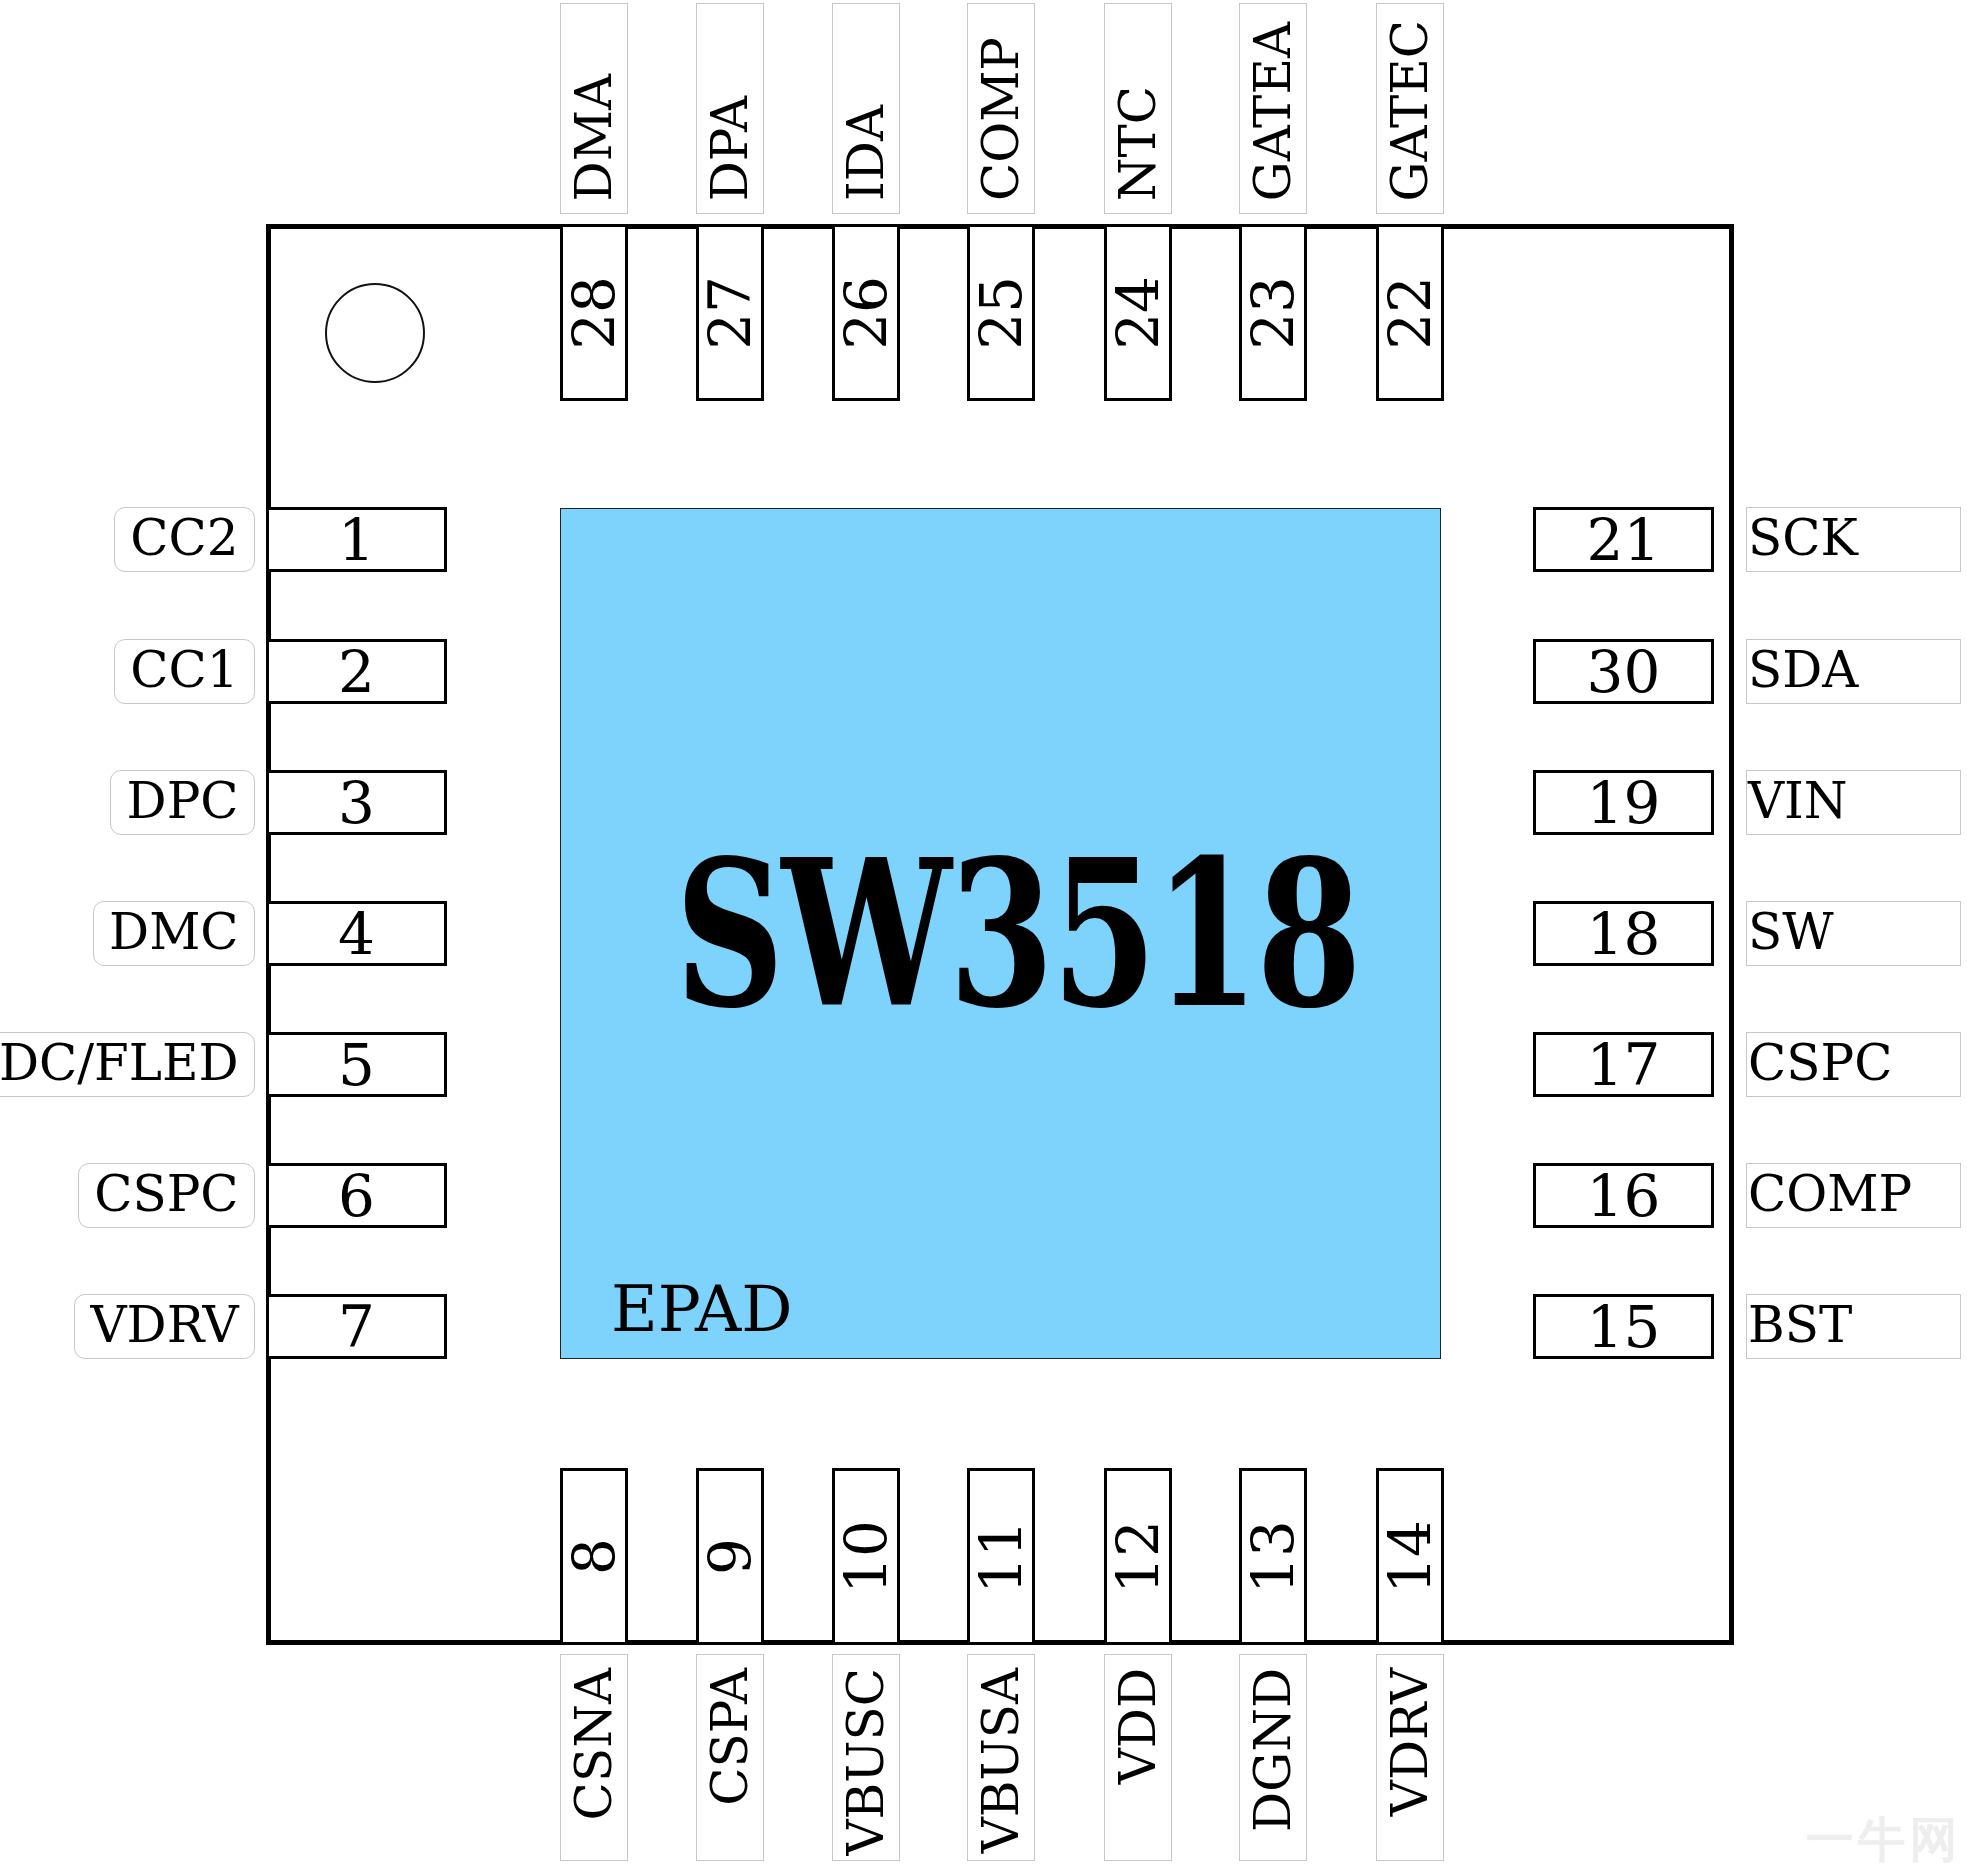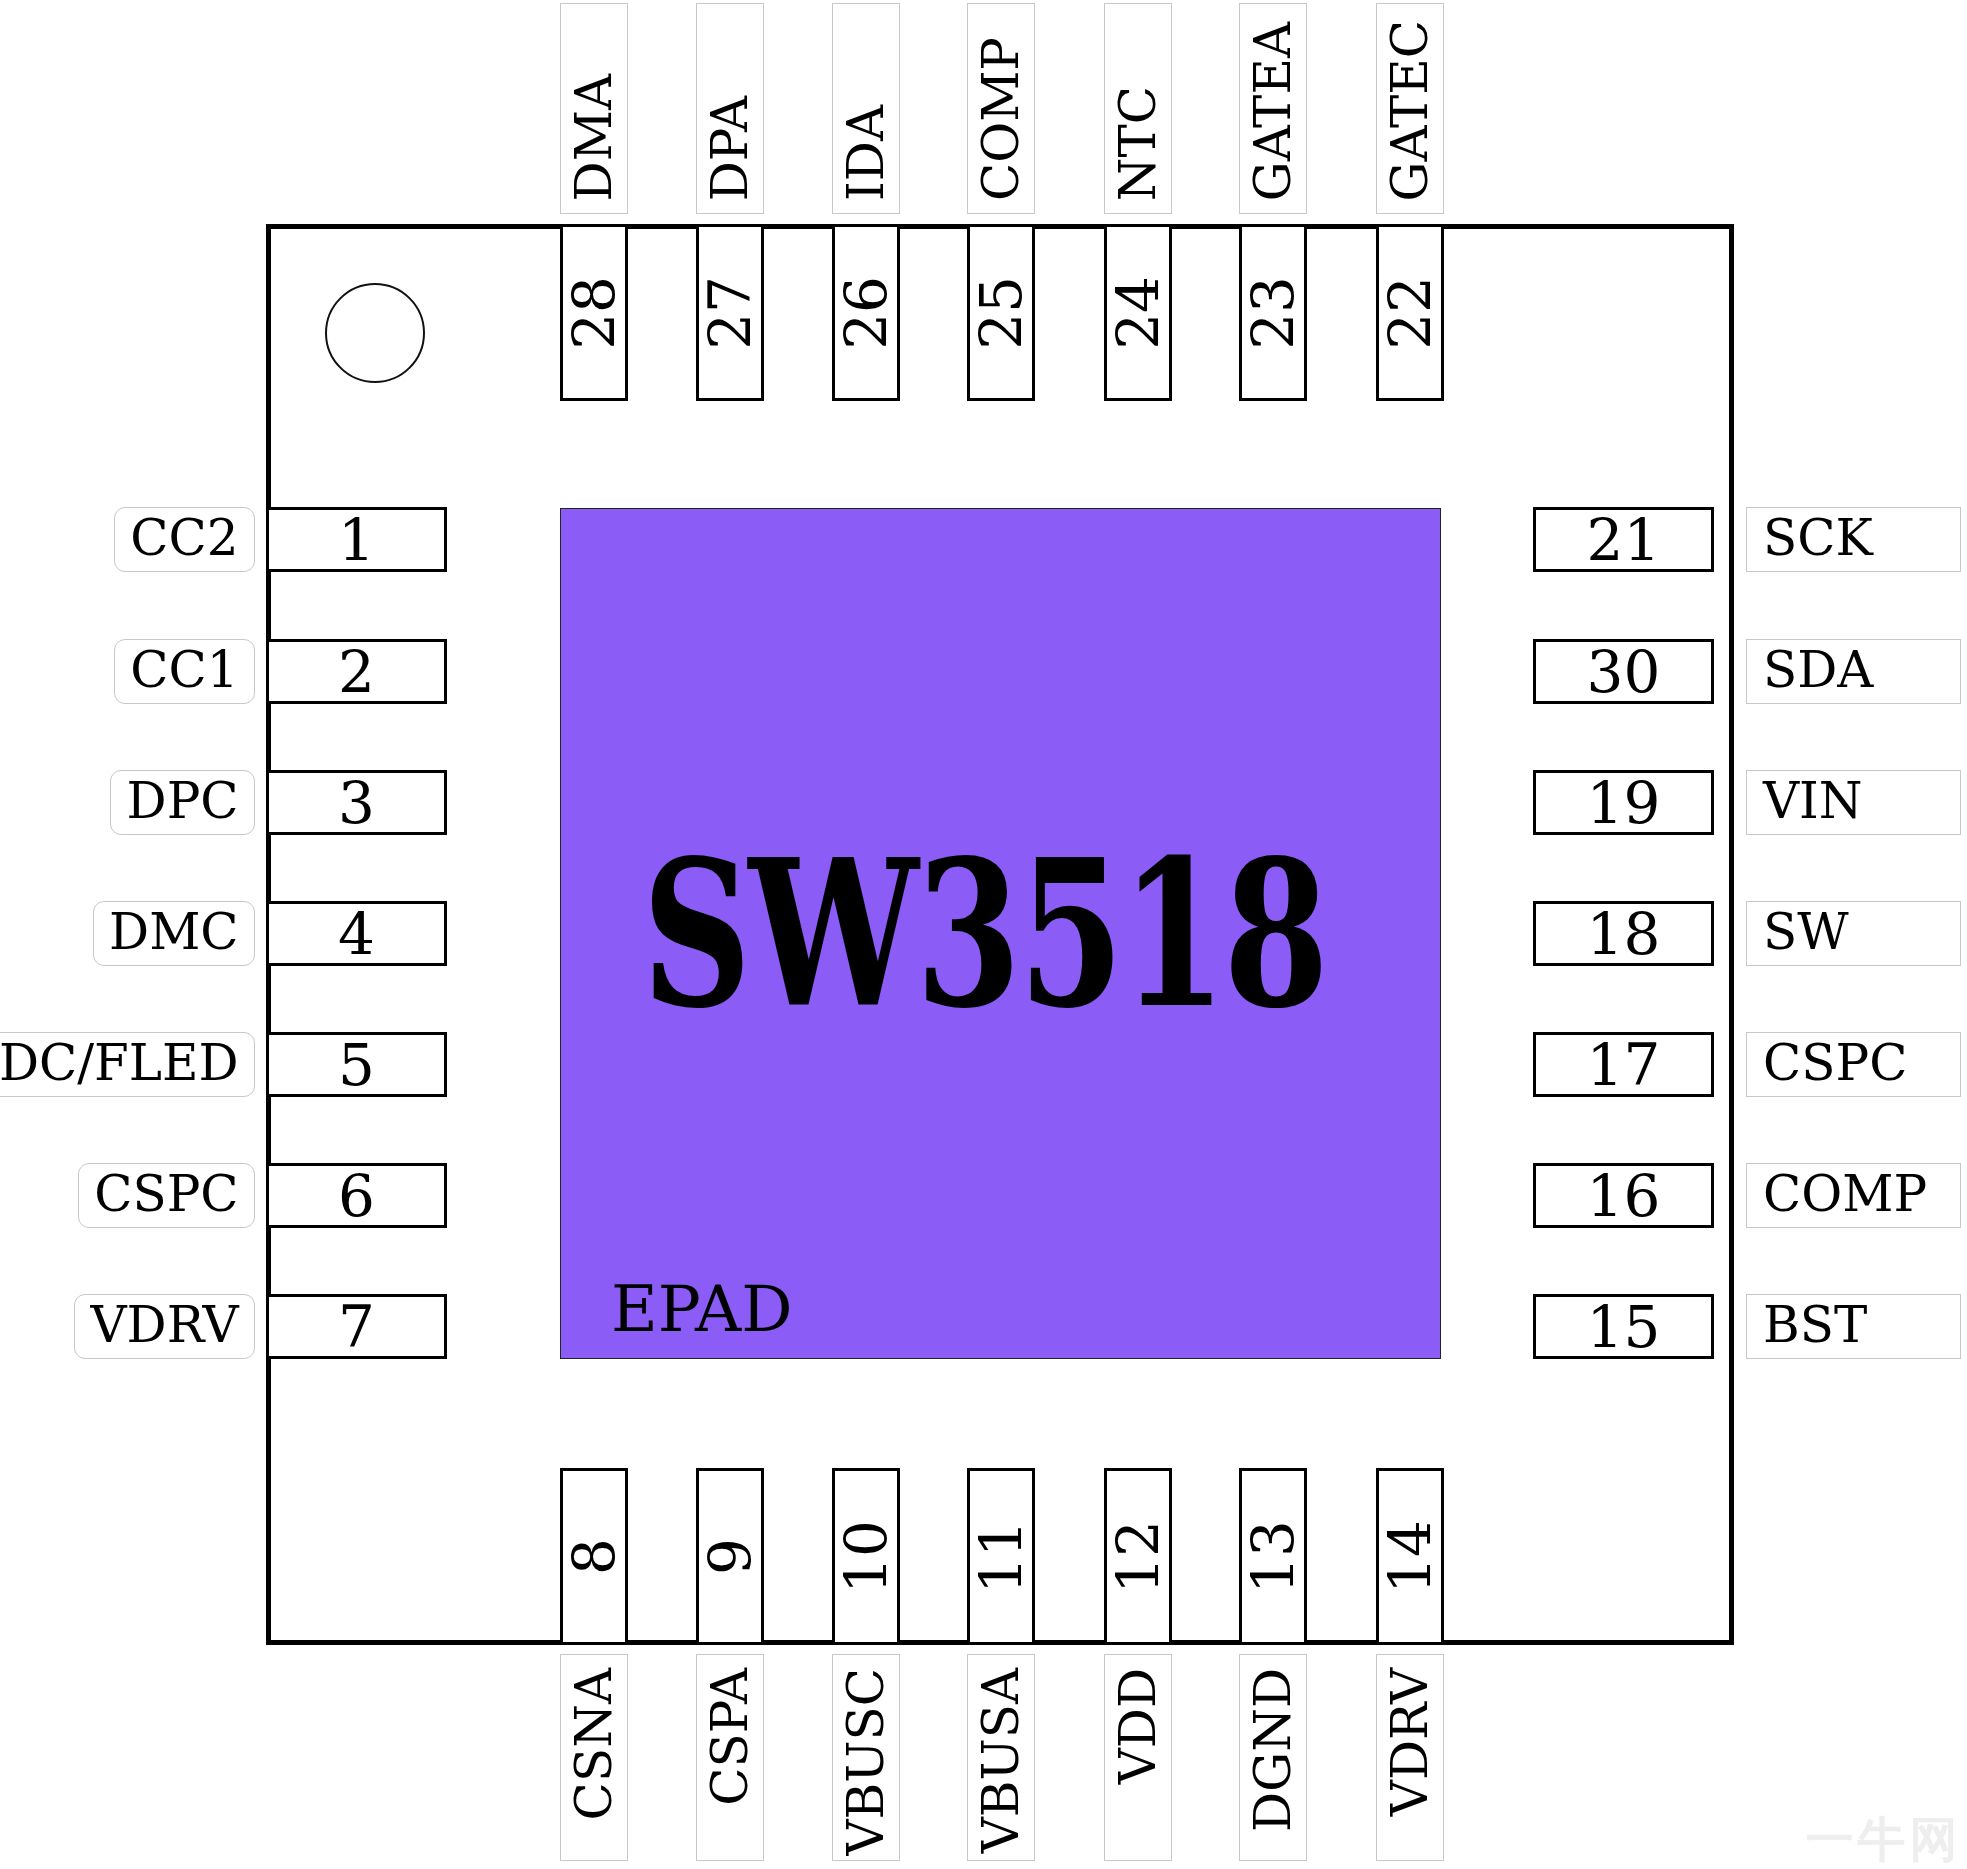--- a/index.html
+++ b/index.html
@@ -1,38 +1,38 @@
 <!DOCTYPE html>
 <html><head>
 <meta charset="utf-8">
 <style>
   html,body{margin:0;padding:0;background:#fff;}
   #stage{position:relative;width:1967px;height:1870px;background:#ffffff;overflow:hidden;
          font-family:"DejaVu Serif","Liberation Serif",serif;color:#000;}
   .abs{position:absolute;box-sizing:border-box;}
   
   #chip{left:266px;top:224px;width:1468px;height:1421px;border:5.8px solid #000;background:#fff;}
-  #epadbox{left:560px;top:508px;width:881px;height:851px;border:1.9px solid #222;background:#8b5cf6;
-           display:flex;align-items:center;justify-content:flex-end;}
+  #epadbox{left:560px;top:508px;width:881px;height:851px;border:1.9px solid #222;background:#7dd3fc;
+           display:flex;align-items:center;justify-content:flex-start;}
   #title{font-size:202px;font-weight:bold;white-space:nowrap;transform:scaleX(0.75);letter-spacing:-3.8px;}
   #epadlbl{left:611px;top:1272px;font-size:64px;}
   #dot{left:325px;top:283px;width:100px;height:100px;border:2.9px solid #111;border-radius:50%;background:#fff;}
   
   .pin{border:3.8px solid #000;background:#fff;display:flex;align-items:center;justify-content:center;
        font-size:58px;}
   .pin-h{left-width:0;width:181px;height:65px;}
   .pin-l{left:266px;}
   .pin-r{left:1533px;}
   .pin-v{width:68px;height:177px;}
   .pin-vt{top:224px;}
   .pin-vb{top:1468px;}
   
   .lbl{border:1.9px solid #c8c8c8;background:#fff;font-size:50px;white-space:nowrap;}
   .lbl-l{right:1712px;height:65px;line-height:61px;padding:0 15.4px;text-align:right;border-radius:11px;}
-  .lbl-r{left:1746px;width:215px;height:65px;line-height:61px;padding-left:16px;text-align:left;}
+  .lbl-r{left:1746px;width:215px;height:65px;line-height:61px;padding-left:1px;text-align:left;}
   .lbl-v{width:68px;display:flex;justify-content:center;}
   .lbl-vt{top:2.9px;height:211px;align-items:flex-end;padding-bottom:11.5px;}
   .lbl-vb{top:1654px;height:207px;align-items:flex-start;padding-top:13.4px;}
   
   .vr{writing-mode:vertical-rl;transform:rotate(180deg);white-space:nowrap;line-height:58px;}
   
   .r0{top:507px;} .r1{top:639px;} .r2{top:770px;} .r3{top:901px;} .r4{top:1032px;} .r5{top:1163px;} .r6{top:1294px;}
   .c0{left:560px;} .c1{left:696px;} .c2{left:832px;} .c3{left:967px;} .c4{left:1104px;} .c5{left:1239px;} .c6{left:1376px;}
   
   #wm{right:5.8px;top:1808px;text-align:right;font-family:"Liberation Sans","DejaVu Sans",sans-serif;font-weight:bold;}

